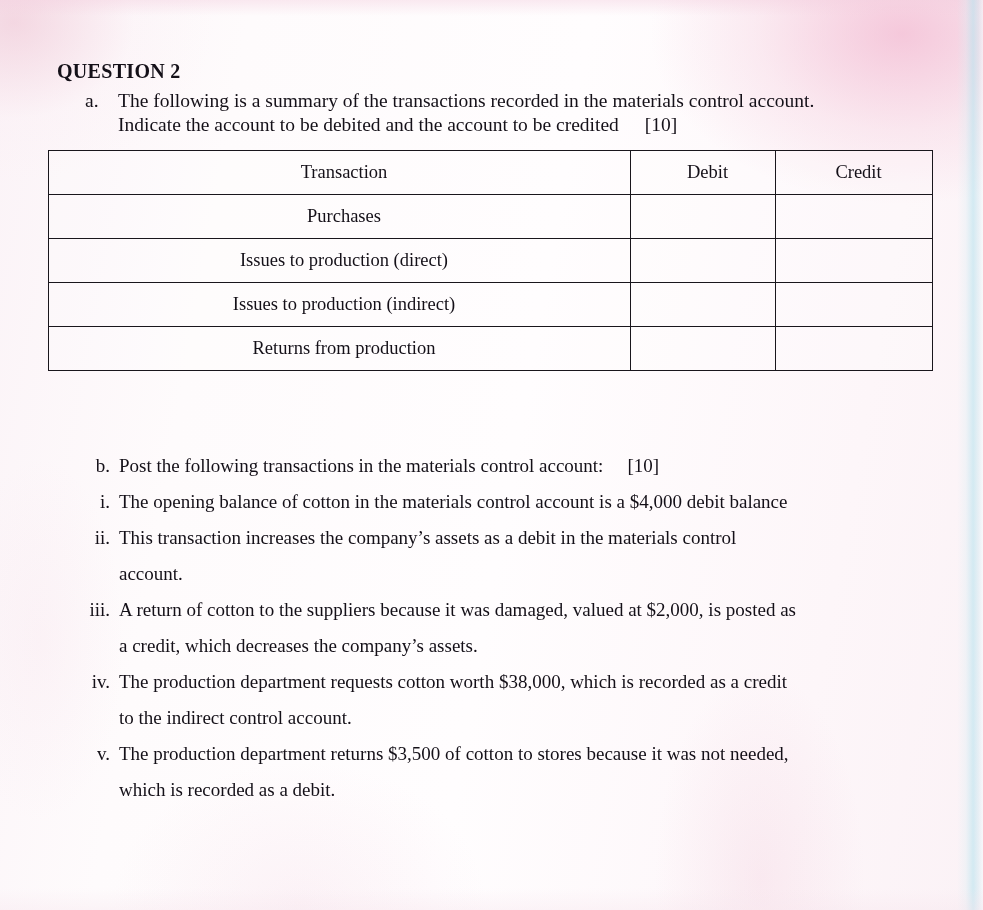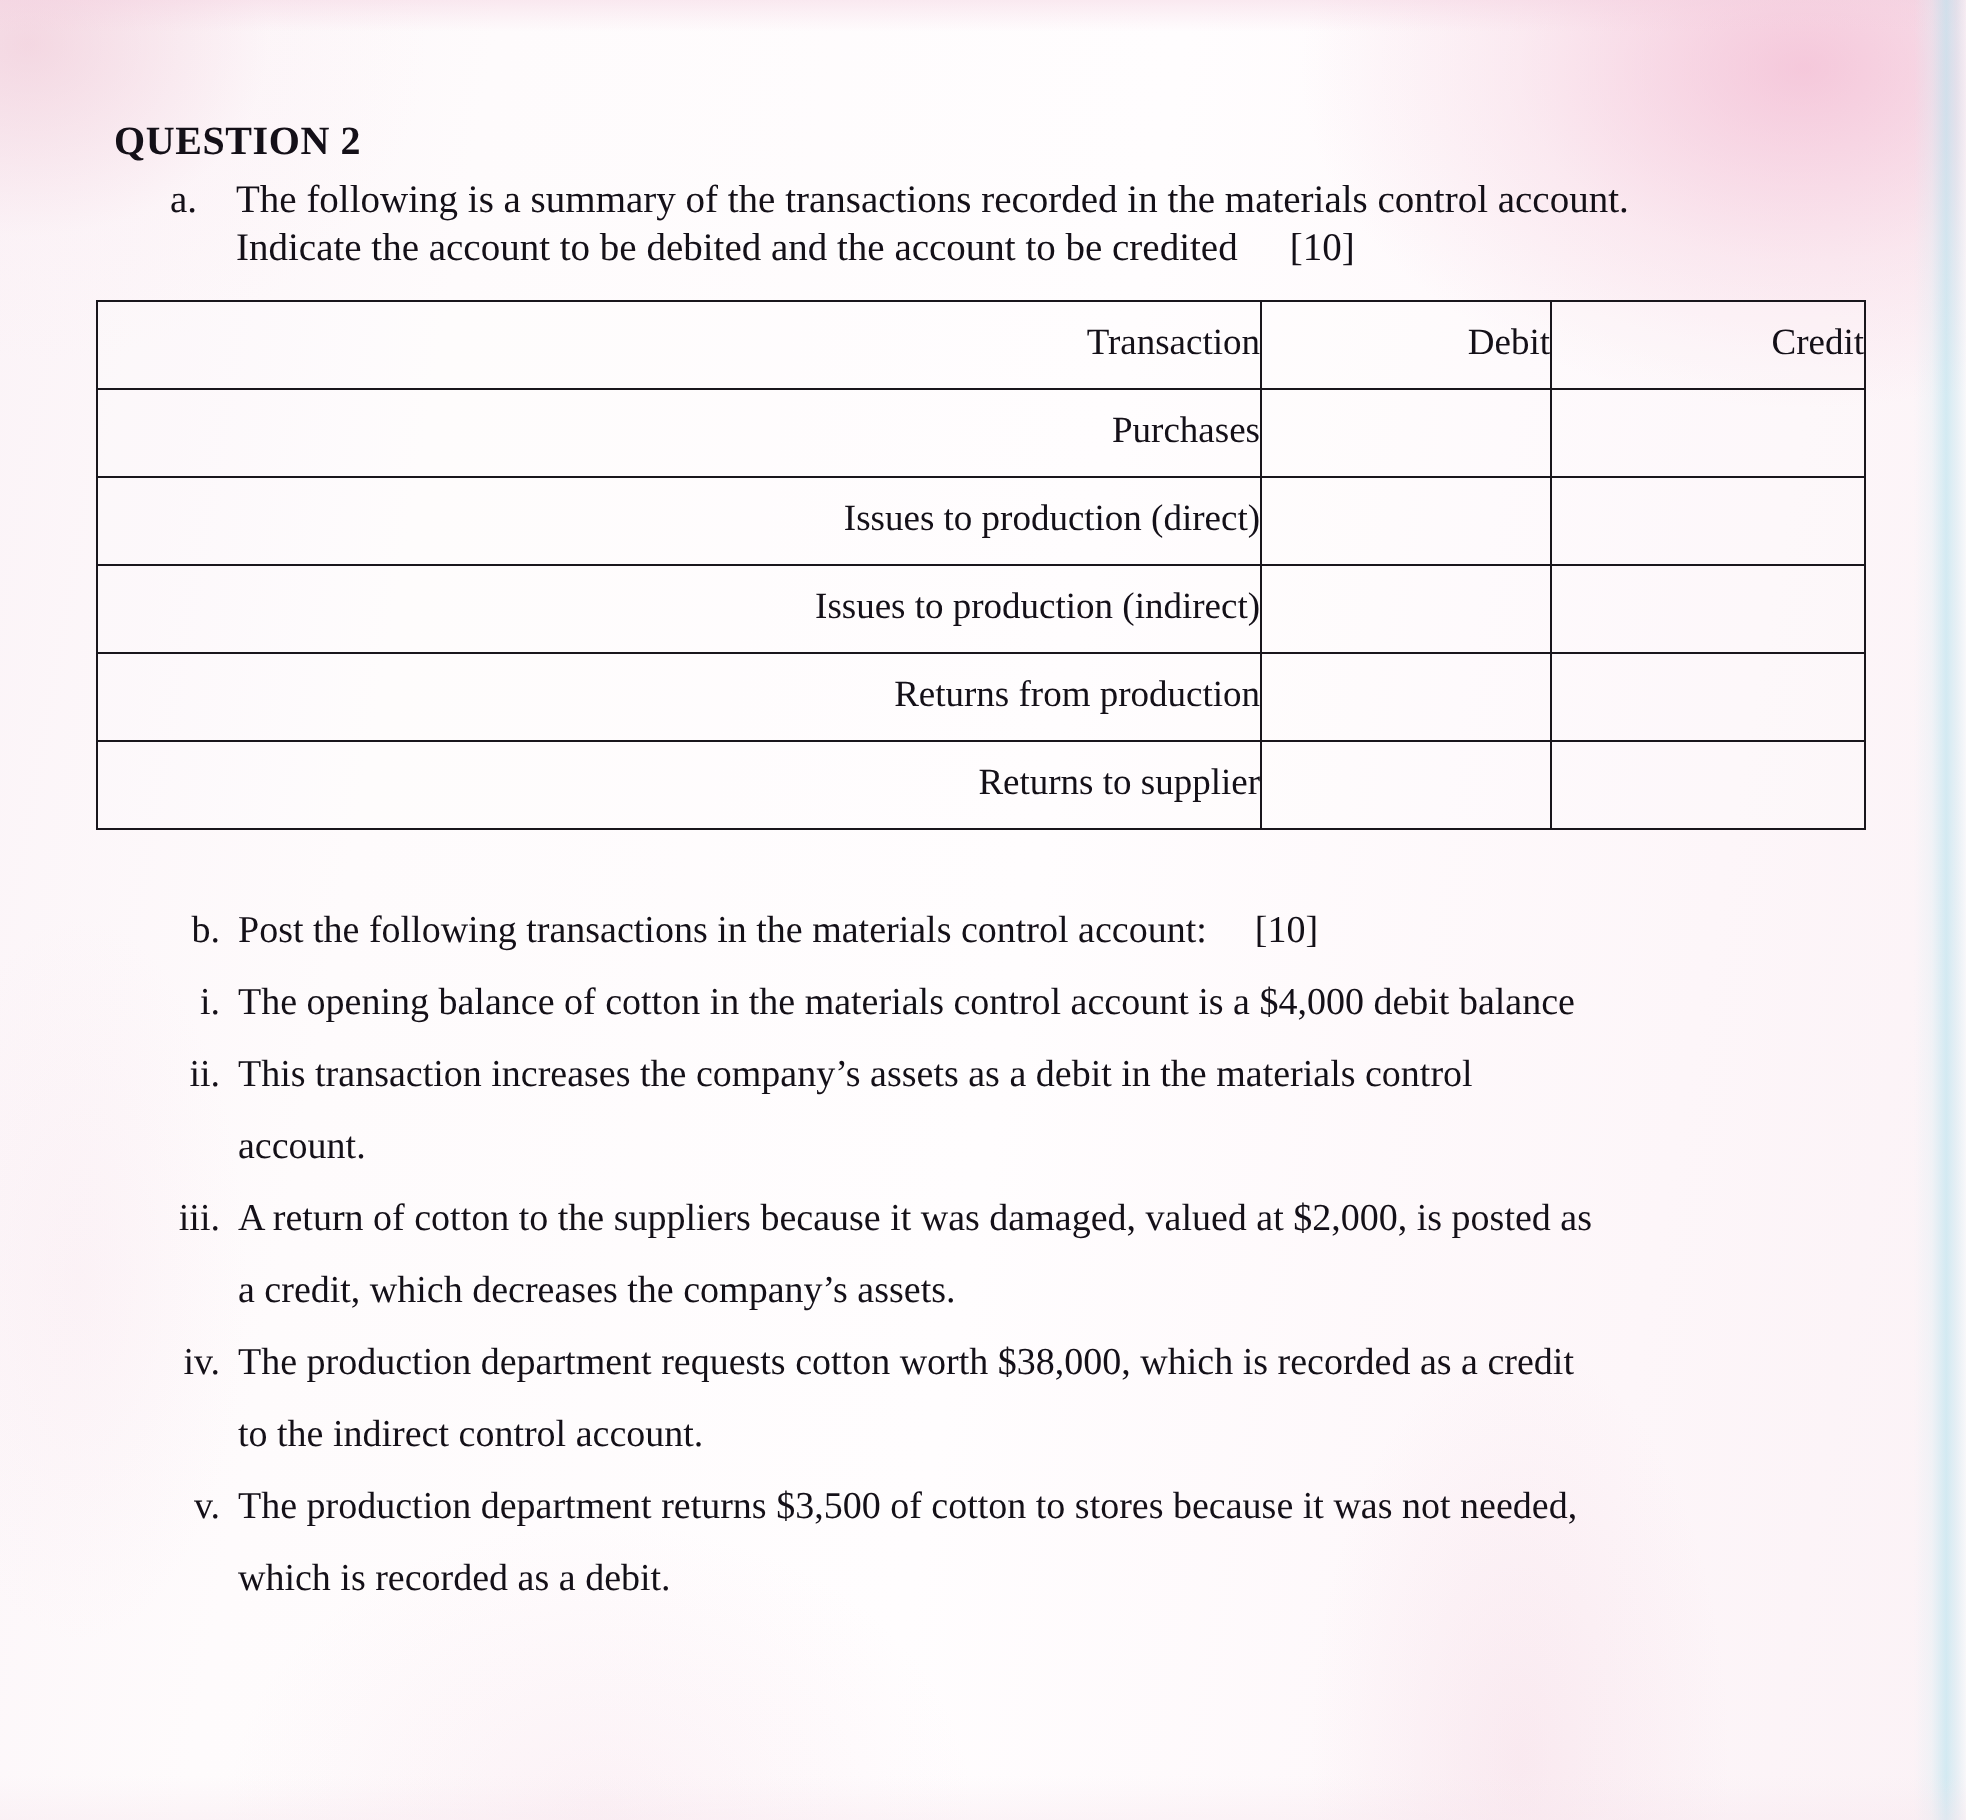--- a/index.html
+++ b/index.html
@@ -98,21 +98,21 @@
     left: 48px;
     top: 150px;
     width: 884px;
     border-collapse: collapse;
     table-layout: fixed;
     font-size: 18.5px;
     background: rgba(255,255,255,0.22);
   }
   #acct-table td, #acct-table th {
     border: 1.6px solid #19161c;
-    text-align: right;
+    text-align: center;
     font-weight: normal;
     height: 44px;
     padding: 0 0 0 9px;
     vertical-align: middle;
     box-sizing: border-box;
   }
   #acct-table .col-tx    { width: 582px; }
   #acct-table .col-debit { width: 145px; }
   #acct-table .col-cred  { width: 157px; }
 
@@ -194,25 +194,20 @@
       <tr>
         <td>Issues to production (indirect)</td>
         <td></td>
         <td></td>
       </tr>
       <tr>
         <td>Returns from production</td>
         <td></td>
         <td></td>
       </tr>
-      <tr>
-        <td>Returns to supplier</td>
-        <td></td>
-        <td></td>
-      </tr>
     </tbody>
   </table>
 
   <div id="part-b-block">
 
     <div class="li">
       <span class="marker">b.</span>
       <div class="body">
         <p><span>Post the following transactions in the materials control account:</span><span class="marks">[10]</span></p>
       </div>

